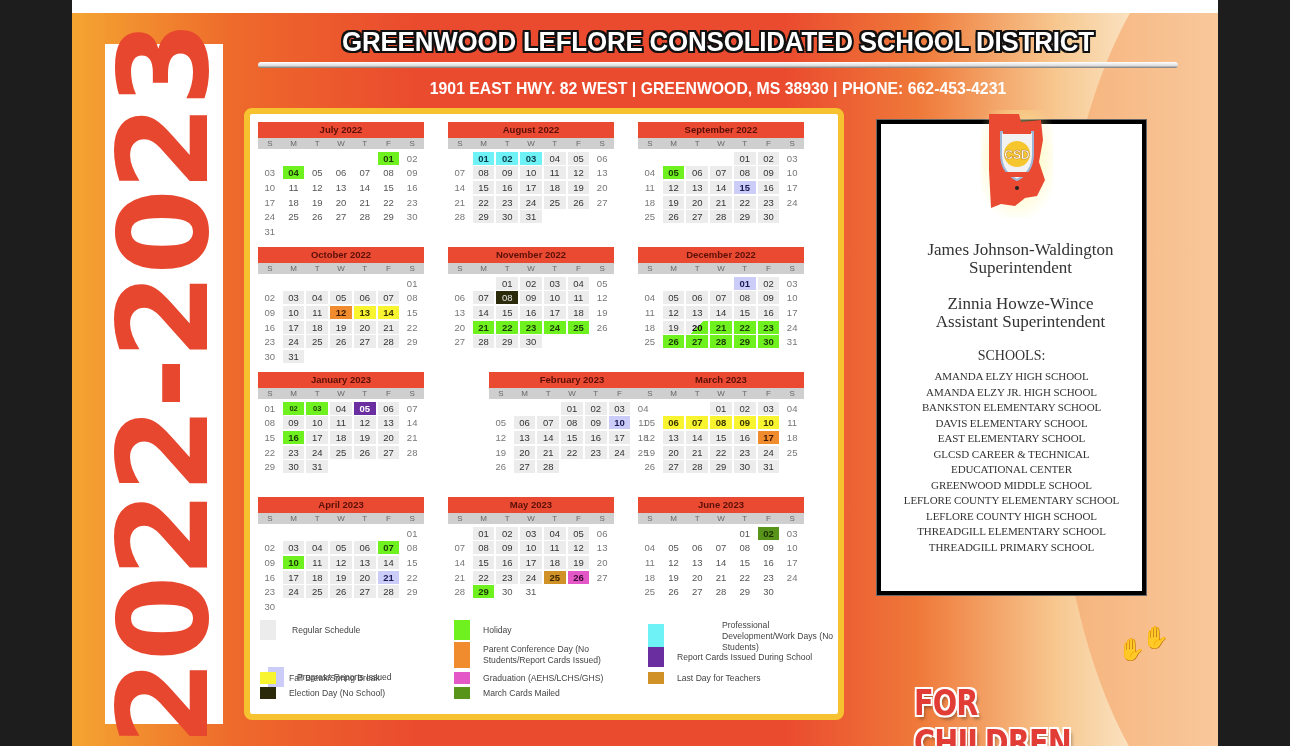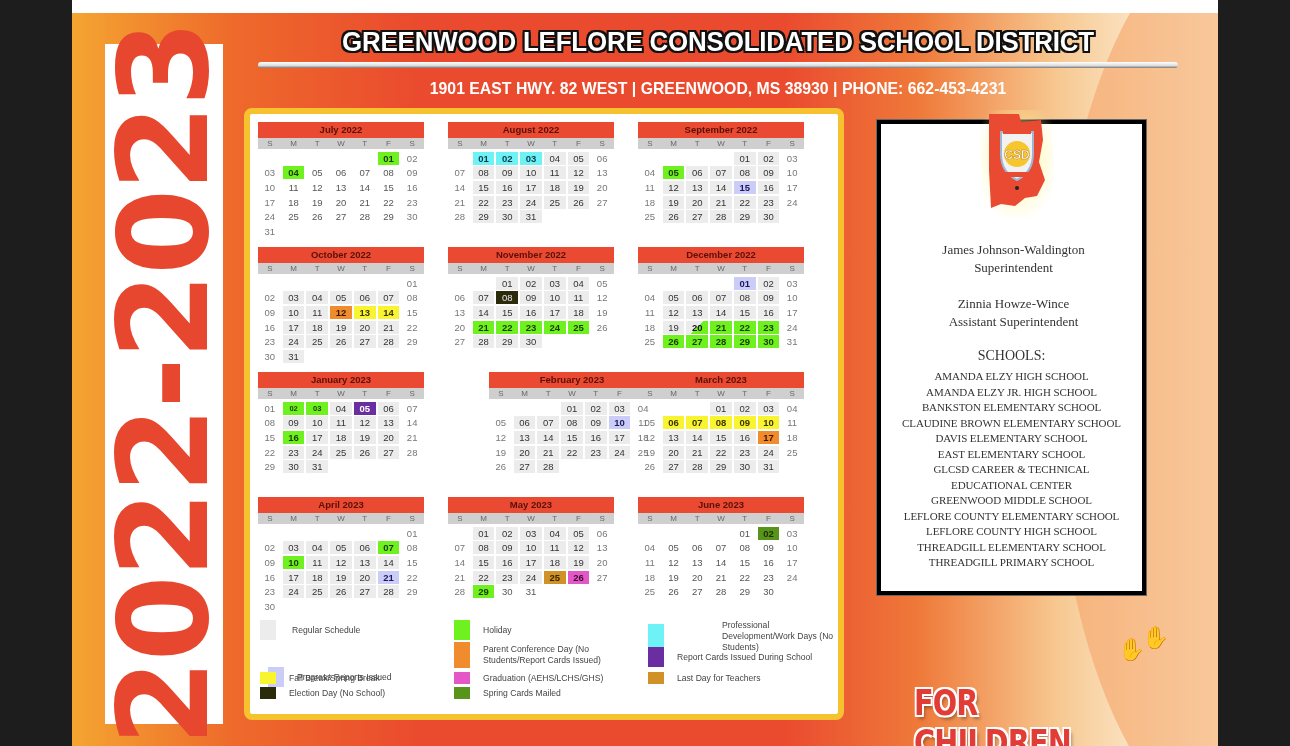--- a/index.html
+++ b/index.html
@@ -80,21 +80,21 @@
   .lg-lbl { font-size: 8.6px; color: #444; margin-left: 13px; line-height: 11px; }
 
   .info-box {
     position: absolute; left: 805px; top: 107px; width: 269px; height: 475px;
     background: #fff; border: 4px solid #000; outline: 1px solid #666;
   }
   .logo {
     position: absolute; left: 100px; top: -14px; width: 72px; height: 108px;
   }
   .serif { font-family: "Liberation Serif", serif; color: #333; text-align: center; }
-  .sup-name { position: absolute; left: 2px; width: 100%; font-size: 13px; line-height: 18px; }
+  .sup-name { position: absolute; left: 9px; width: 100%; font-size: 17px; line-height: 18px; }
   .schools-head { position: absolute; left: 0; top: 224px; width: 100%; font-size: 14px; }
   .schools { position: absolute; left: 0; top: 245px; width: 100%; }
   .schools div { font-size: 11px; line-height: 15.5px; letter-spacing: -0.1px; }
 
   .champ { position: absolute; left: 778px; top: 590px; width: 330px; height: 130px; }
   .champ-script {
     position: absolute; left: 8px; top: 8px; font-family: "DejaVu Serif", serif; font-style: italic; font-weight: bold;
     font-size: 54px; color: #e23c36; letter-spacing: -3px;
     text-shadow: -2px -2px 0 #fff, 2px -2px 0 #fff, -2px 2px 0 #fff, 2px 2px 0 #fff, 3px 4px 4px rgba(0,0,0,.35);
   }
@@ -725,21 +725,21 @@
         <div class="lg-item" style="left: 194px; top: 22px;">
           <div class="lg-sw" style="height: 26px; background: rgb(240, 139, 46);"></div>
           <div class="lg-lbl" style="max-width: 145px;">Parent Conference Day (No Students/Report Cards Issued)</div>
         </div>
         <div class="lg-item" style="left: 194px; top: 52px;">
           <div class="lg-sw" style="height: 12px; background: rgb(228, 87, 199);"></div>
           <div class="lg-lbl" style="max-width: 190px;">Graduation (AEHS/LCHS/GHS)</div>
         </div>
         <div class="lg-item" style="left: 194px; top: 67px;">
           <div class="lg-sw" style="height: 12px; background: rgb(88, 147, 26);"></div>
-          <div class="lg-lbl" style="max-width: 190px;">Spring Cards Mailed</div>
+          <div class="lg-lbl" style="max-width: 190px;">March Cards Mailed</div>
         </div>
         <div class="lg-item" style="left: 388px; top: 0px; gap: 45px;">
           <div class="lg-sw" style="height: 26px; background: rgb(111, 242, 245);"></div>
           <div class="lg-lbl" style="max-width: 170px;">Professional Development/Work Days (No Students)</div>
         </div>
         <div class="lg-item" style="left: 388px; top: 27px;">
           <div class="lg-sw" style="height: 20px; background: rgb(106, 46, 160);"></div>
           <div class="lg-lbl" style="max-width: 190px;">Report Cards Issued During School</div>
         </div>
         <div class="lg-item" style="left: 388px; top: 52px;">
@@ -768,21 +768,20 @@
     </svg>
     <div class="serif sup-name" style="top:117px">James Johnson-Waldington</div>
     <div class="serif sup-name" style="top:135px">Superintendent</div>
     <div class="serif sup-name" style="top:189px">Assistant Superintendent</div>
     <div class="serif sup-name" style="top:171px">Zinnia Howze-Wince</div>
     <div class="serif schools-head">SCHOOLS:</div>
     <div class="serif schools" id="schools">
         <div>AMANDA ELZY HIGH SCHOOL</div>
         <div>AMANDA ELZY JR. HIGH SCHOOL</div>
         <div>BANKSTON ELEMENTARY SCHOOL</div>
-        <div>CLAUDINE BROWN ELEMENTARY SCHOOL</div>
         <div>DAVIS ELEMENTARY SCHOOL</div>
         <div>EAST ELEMENTARY SCHOOL</div>
         <div>GLCSD CAREER &amp; TECHNICAL</div>
         <div>EDUCATIONAL CENTER</div>
         <div>GREENWOOD MIDDLE SCHOOL</div>
         <div>LEFLORE COUNTY ELEMENTARY SCHOOL</div>
         <div>LEFLORE COUNTY HIGH SCHOOL</div>
         <div>THREADGILL ELEMENTARY SCHOOL</div>
         <div>THREADGILL PRIMARY SCHOOL</div>
       </div>

